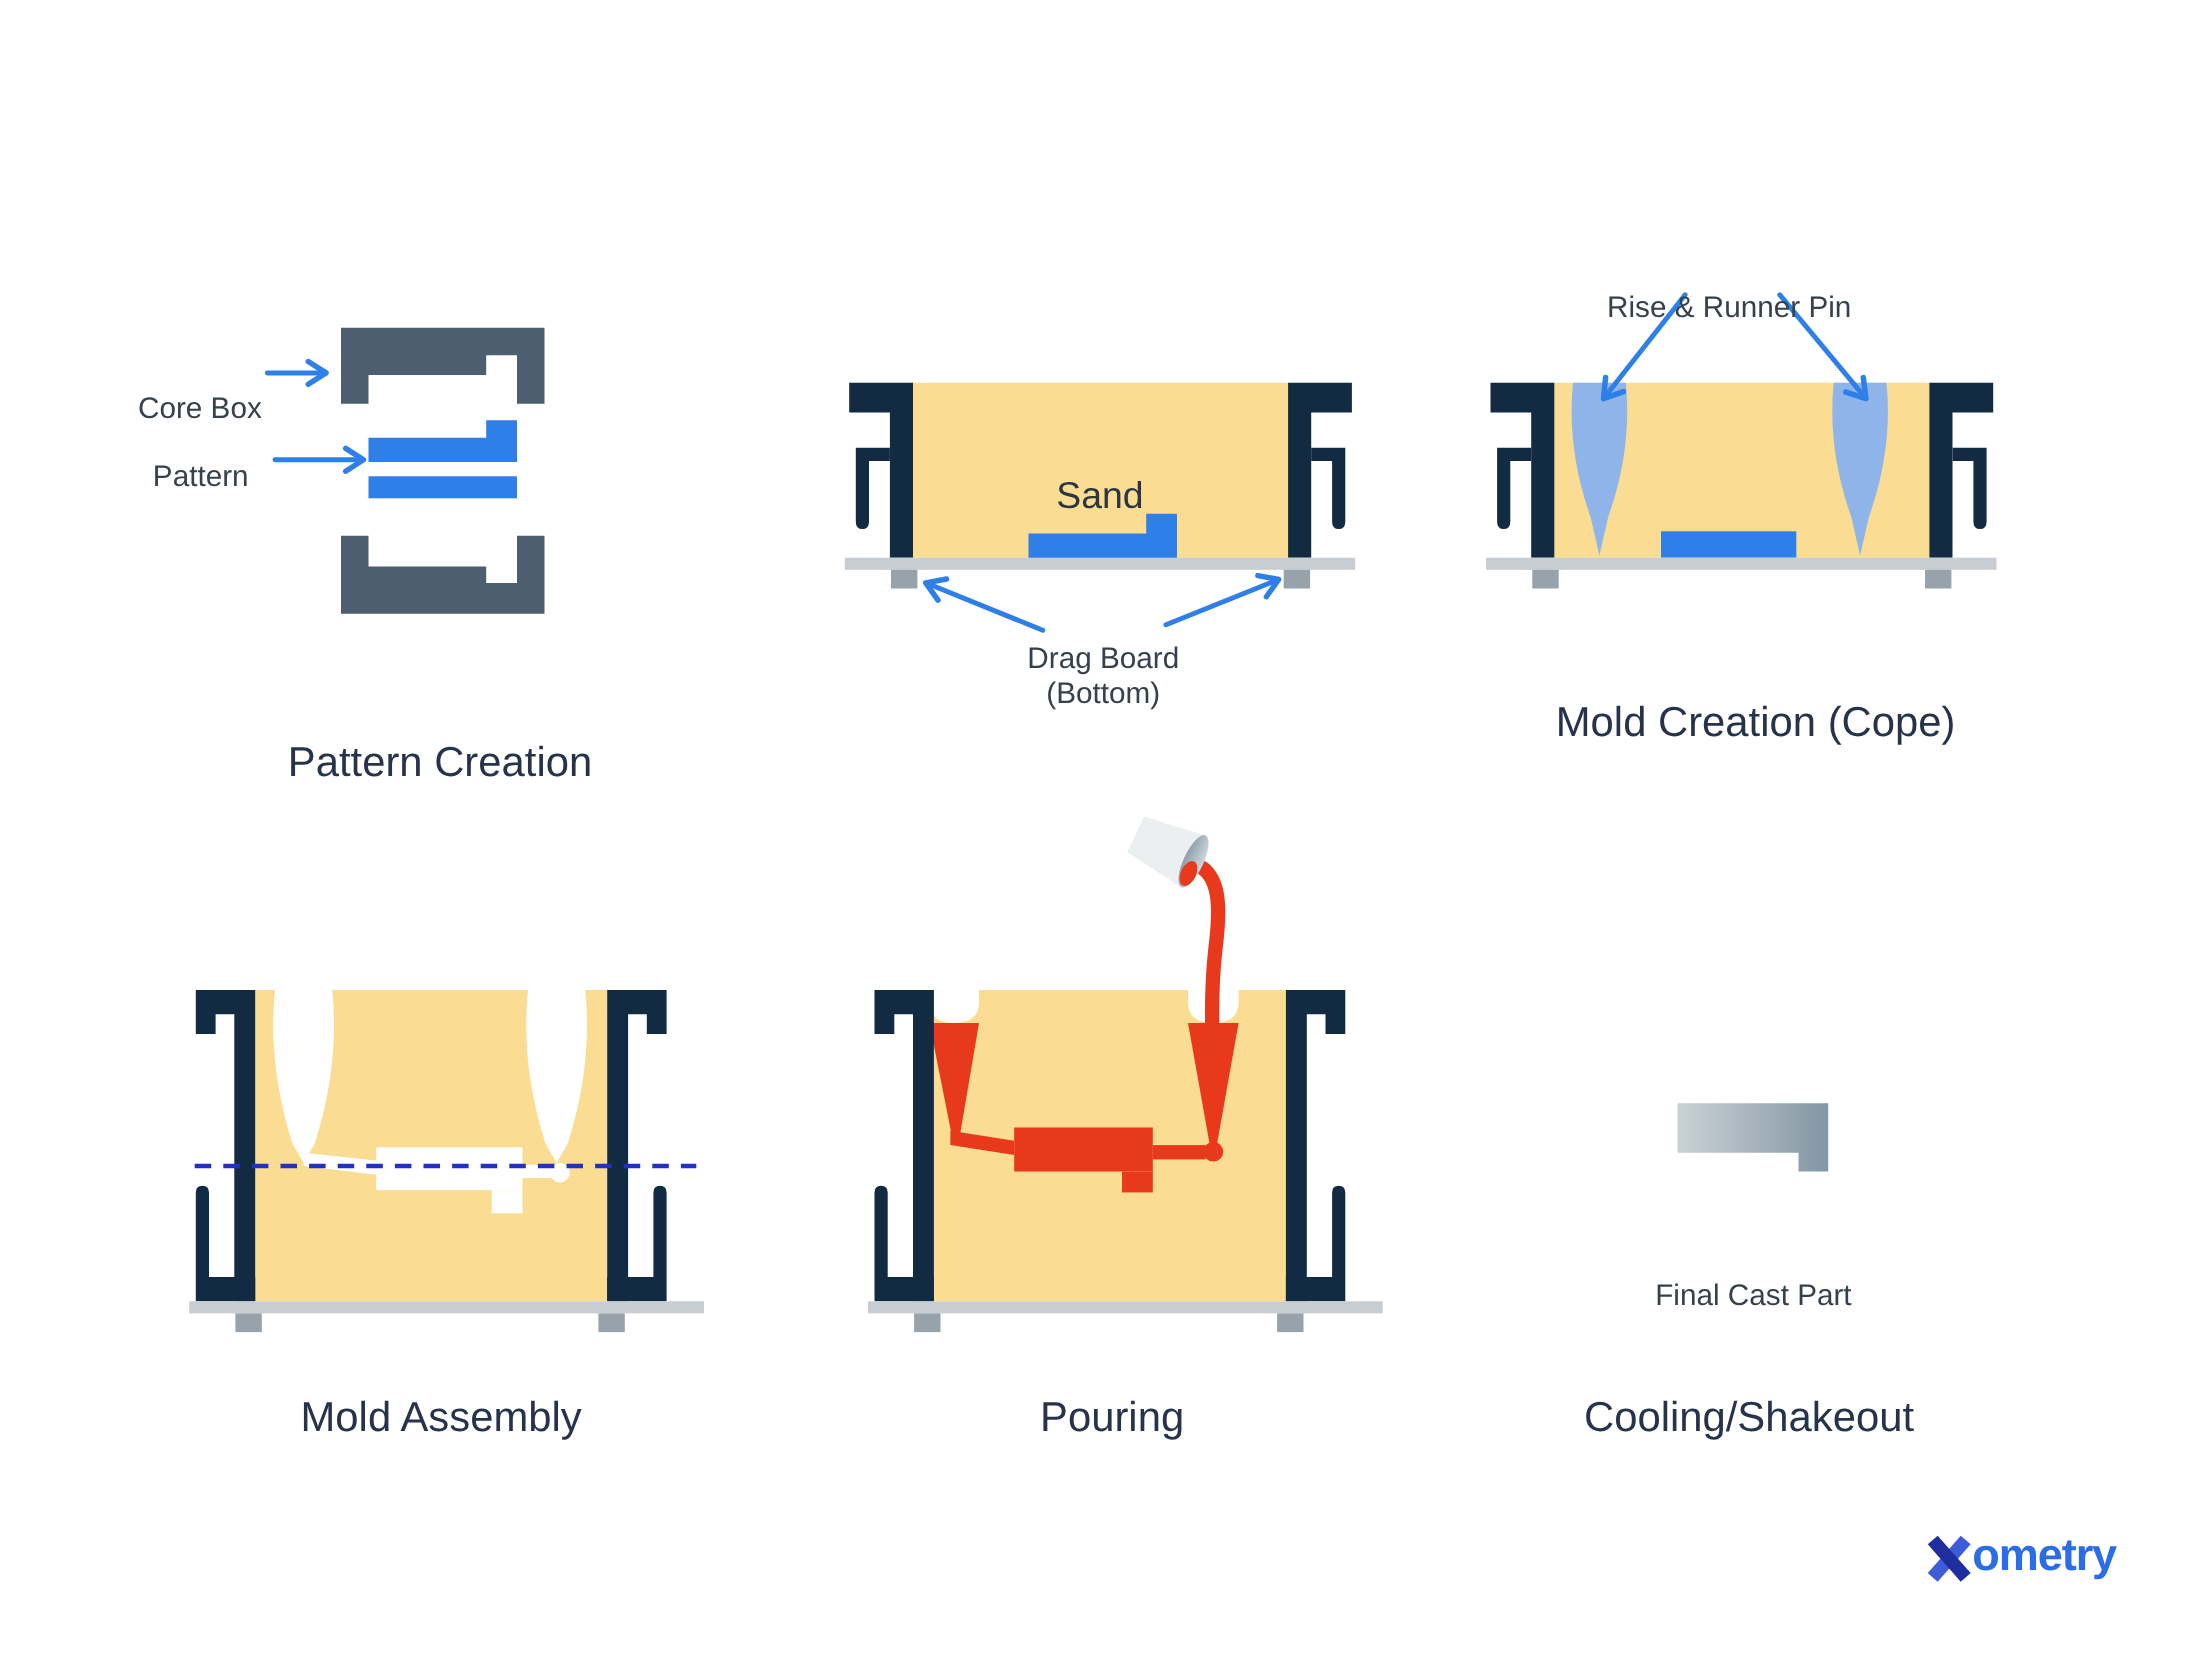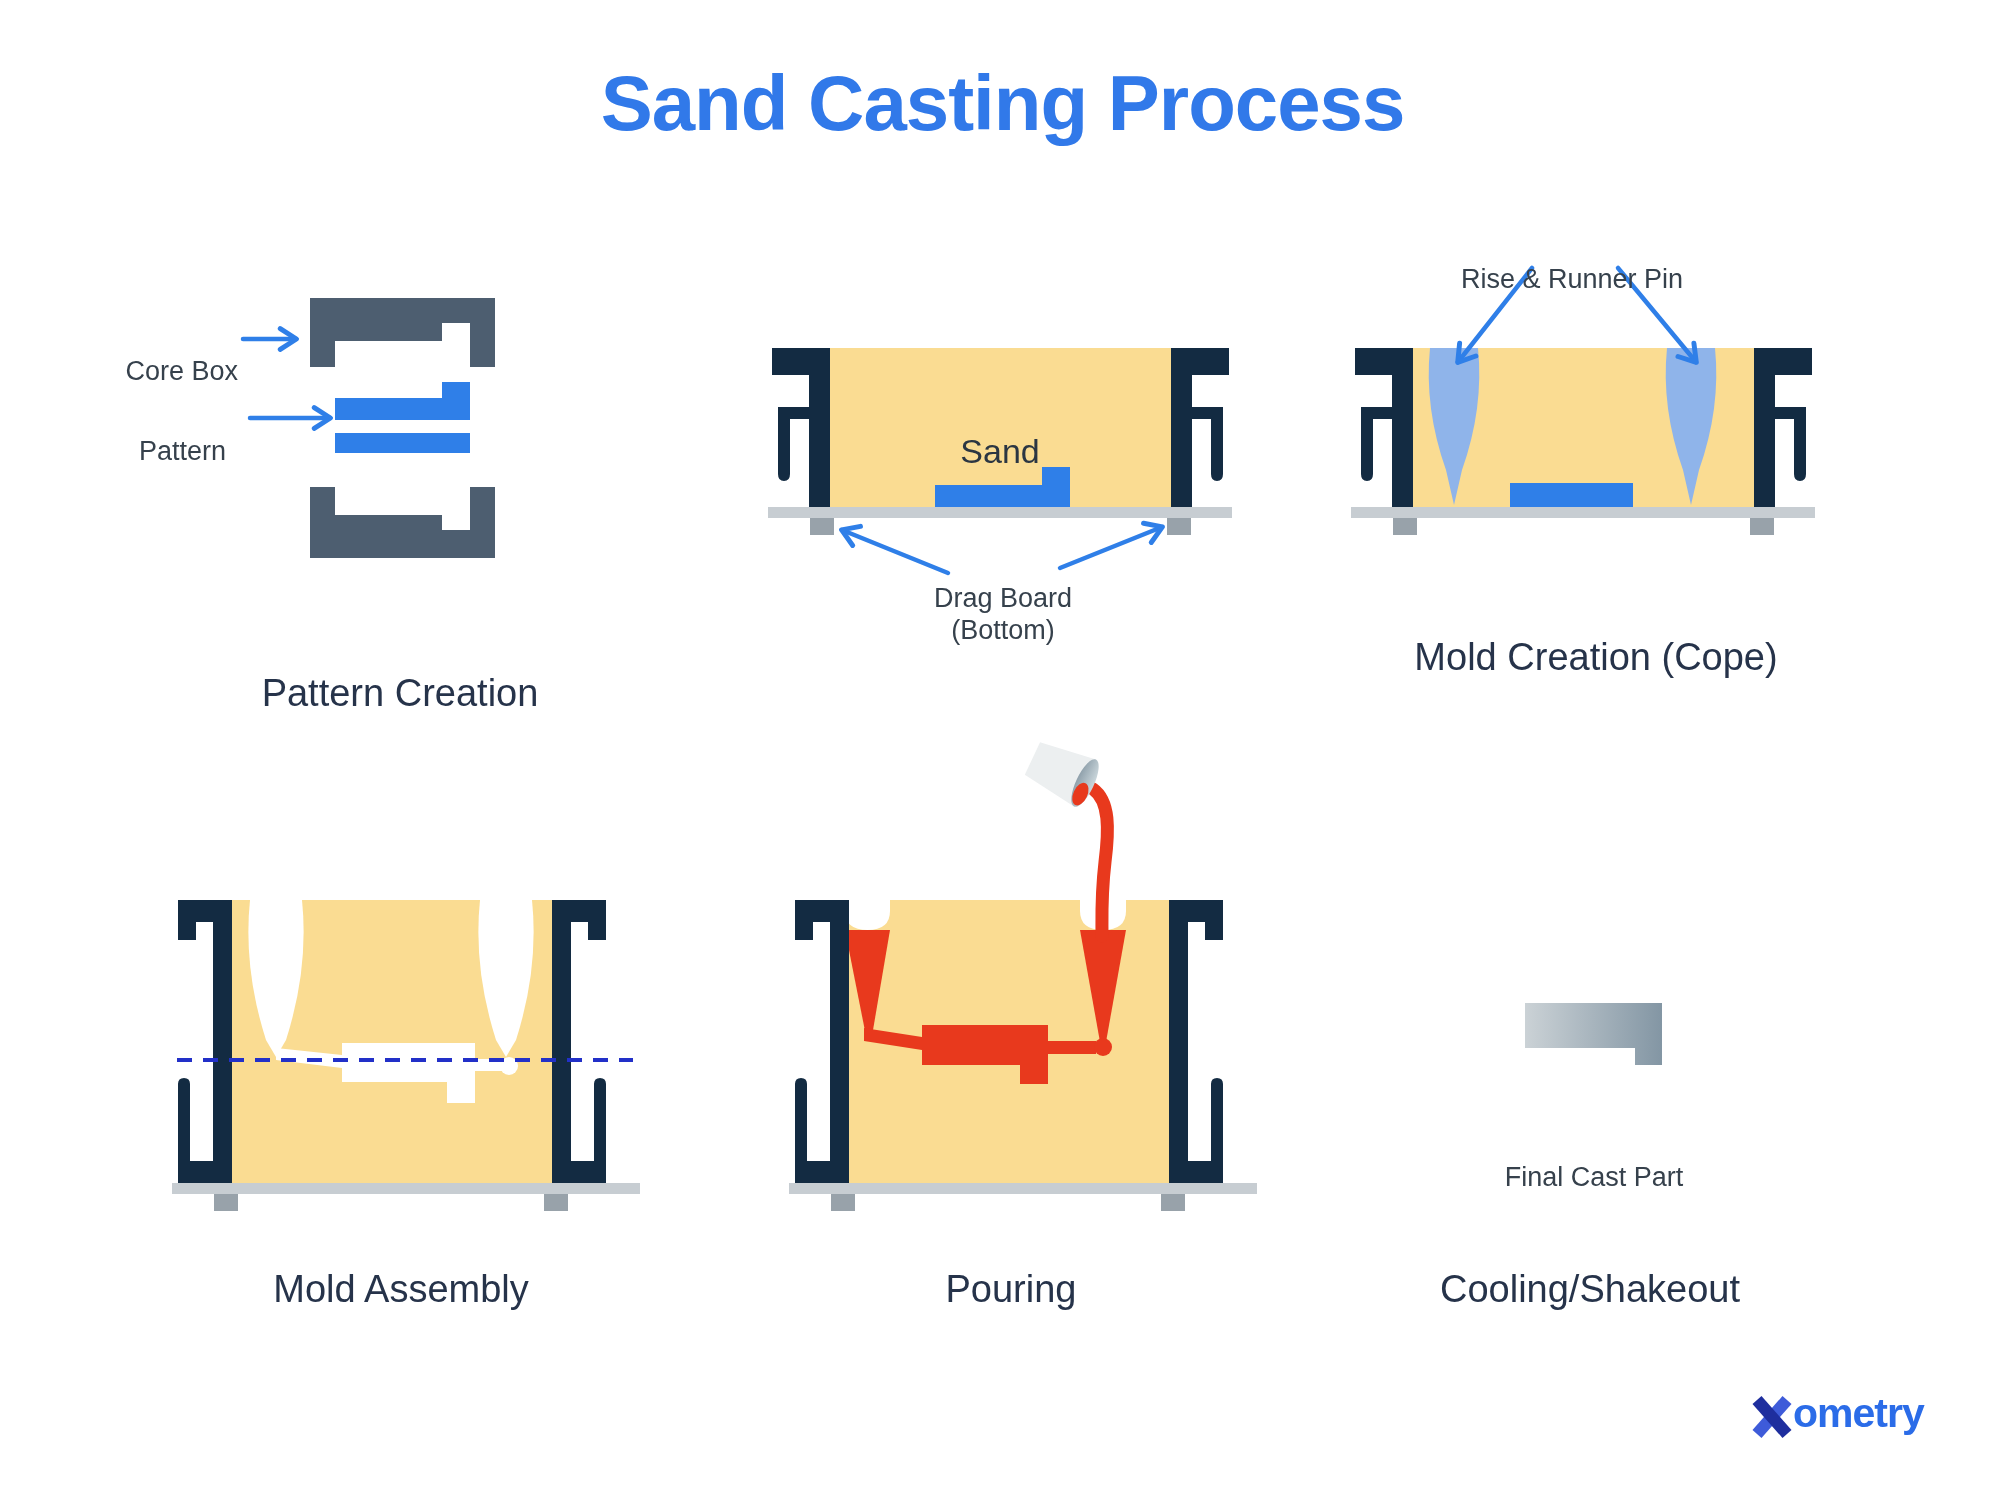--- a/index.html
+++ b/index.html
@@ -30,21 +30,20 @@
     font-size:41px;font-weight:600;color:#2B6CE8;letter-spacing:-1px;
     margin-left:-3px;line-height:1.05;
   }
   .arrow{stroke:#2F7FE8;stroke-width:4.5;fill:none;stroke-linecap:round;}
 </style>
 </head>
 <body>
 
 <div class="canvas">
 
-  <div class="title">Sand Casting Process</div>
 
   <svg class="stage" width="2005" height="1503" viewBox="0 0 2005 1503">
     <defs>
       <marker id="ah" markerWidth="6" markerHeight="6" refX="4.4" refY="3" orient="auto">
         <path d="M0.9,0.7 L4.5,3 L0.9,5.3" fill="none" stroke="#2F7FE8" stroke-width="1.1" stroke-linecap="round" stroke-linejoin="round"></path>
       </marker>
       <linearGradient id="metalGrad" x1="1525" y1="0" x2="1662" y2="0" gradientUnits="userSpaceOnUse">
         <stop offset="0" stop-color="#CBD2D6"></stop>
         <stop offset="1" stop-color="#8396A4"></stop>
       </linearGradient>
@@ -142,21 +141,21 @@
       <path d="M1525,1003 H1662 V1065 H1635 V1048 H1525 Z" fill="url(#metalGrad)"></path>
     </g>
 
     <g>
       <path d="M1787,1400 L1757,1434" stroke="#3E5BD9" stroke-width="12"></path>
       <path d="M1757,1400 L1787,1434" stroke="#1E2E9E" stroke-width="12"></path>
     </g>
   </svg>
 
   <div class="lbl right" style="left:98px;top:322px;width:140px;">Core Box</div>
-  <div class="lbl right" style="left:98px;top:402px;width:128px;">Pattern</div>
+  <div class="lbl right" style="left:98px;top:384px;width:128px;">Pattern</div>
 
   <div class="lbl center sand-lbl" style="left:1000px;top:398px;">Sand</div>
 
   <div class="lbl center two-line" style="left:1003px;top:548px;">
     <div>Drag Board</div>
     <div>(Bottom)</div>
   </div>
 
   <div class="lbl center" style="left:1572px;top:230px;">Rise &amp; Runner Pin</div>
 

